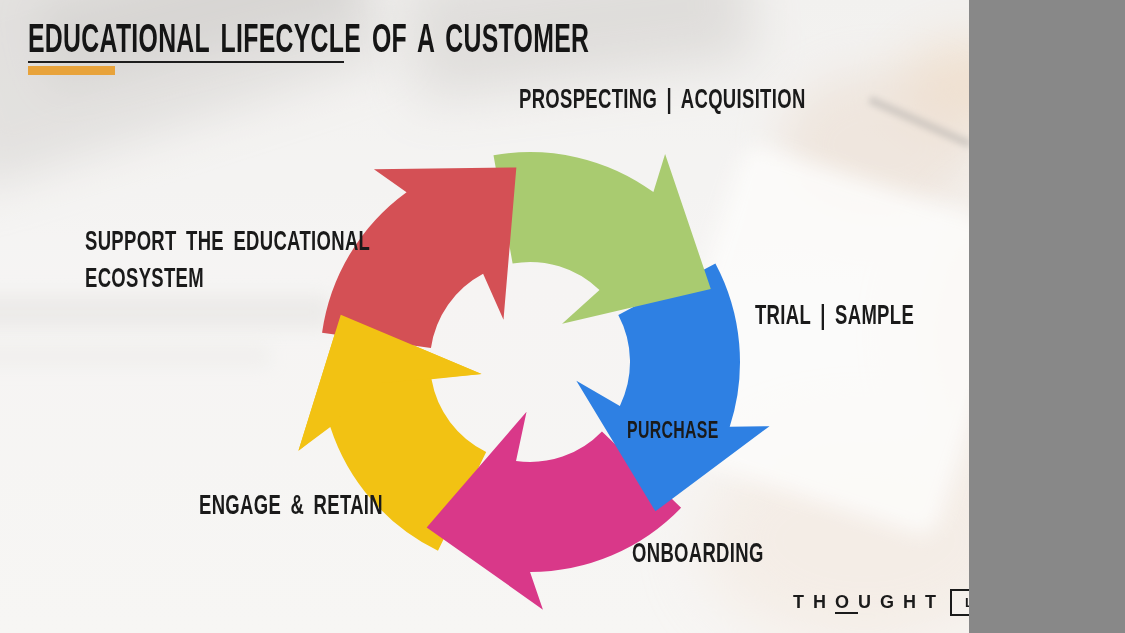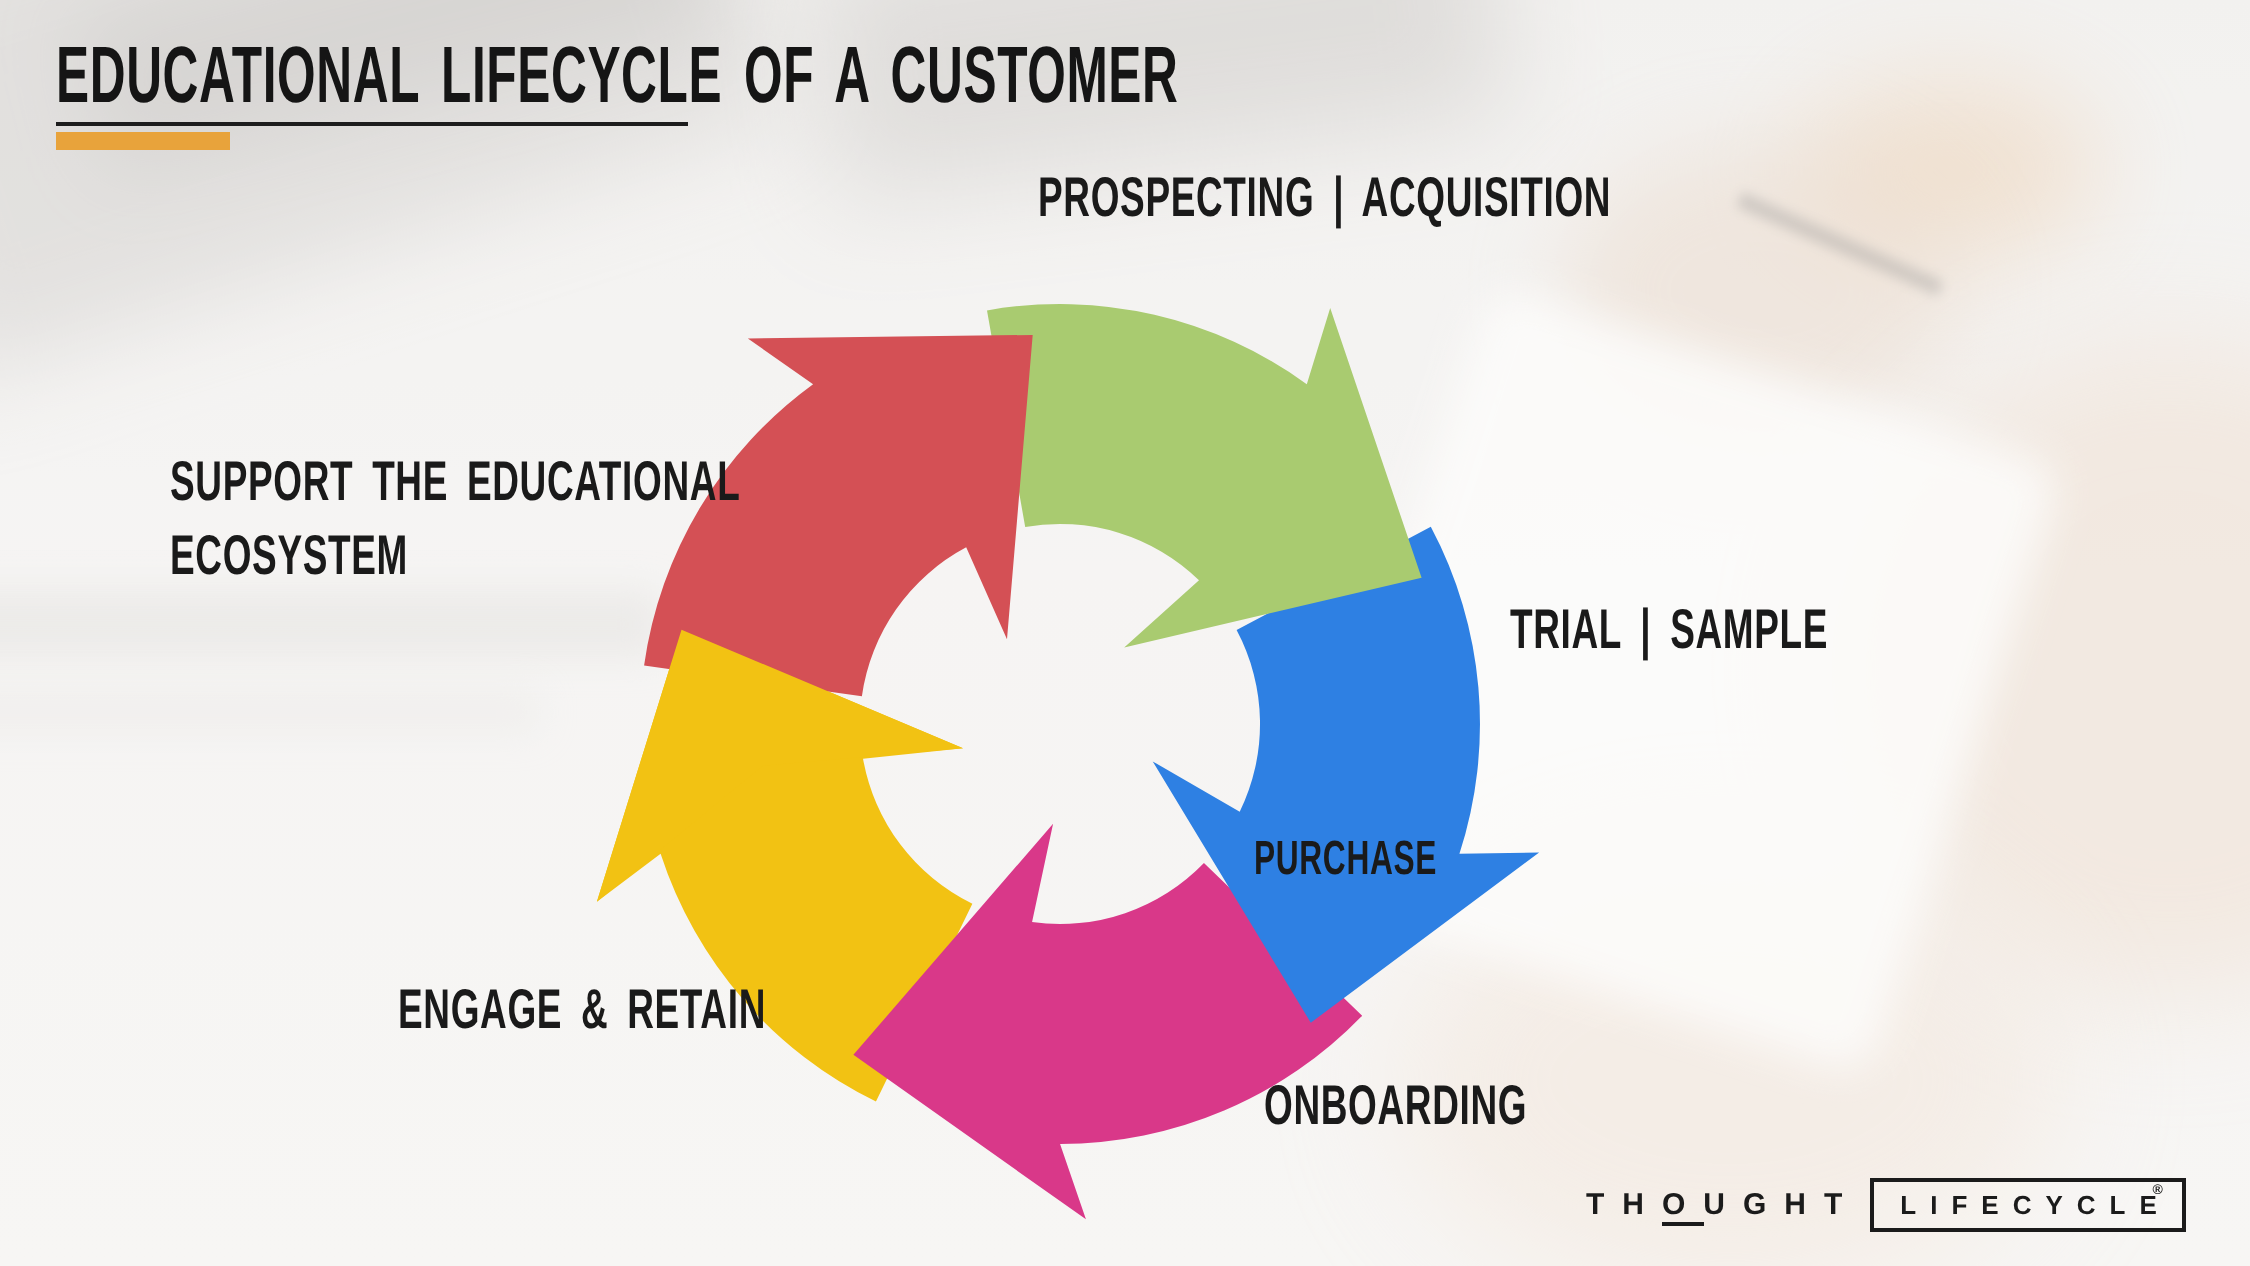--- a/index.html
+++ b/index.html
@@ -1,17 +1,17 @@
 <!DOCTYPE html>
 <html><head>
 <meta charset="utf-8">
 <style>
   html,body{margin:0;padding:0;background:#888;}
   .slide{
-    position:relative;width:1125px;height:633px;overflow:hidden;
+    position:relative;width:969px;height:633px;overflow:hidden;
     background:linear-gradient(180deg,#e9e7e4 0%,#efedeb 45%,#f1efec 100%);
     font-family:"Liberation Sans",sans-serif;
     text-decoration:underline;
   }
   
   .bg{position:absolute;pointer-events:none;}
   .bg-tl-dark{left:-70px;top:-80px;width:440px;height:210px;background:#b2aeaa;transform:rotate(-18deg);filter:blur(24px);opacity:.5;}
   .bg-tl-dark2{left:40px;top:-30px;width:320px;height:80px;background:#8e8a86;transform:rotate(-14deg);filter:blur(20px);opacity:.28;}
   .bg-top-mid{left:410px;top:-40px;width:340px;height:120px;background:#a29d98;transform:rotate(-7deg);filter:blur(26px);opacity:.45;}
   .bg-amber{left:900px;top:40px;width:150px;height:90px;background:#e0a96f;border-radius:50%;filter:blur(26px);opacity:.45;}
@@ -35,21 +35,21 @@
   .title-accent{position:absolute;left:28px;top:66px;width:87px;height:9px;z-index:3;}
   .lbl{font-size:28px;}
   .lbl-prospecting{left:519px;top:84px;}
   .lbl-trial{left:755px;top:300px;}
   .lbl-purchase{left:627px;top:417px;font-size:24px;}
   .lbl-onboarding{left:632px;top:538px;}
   .lbl-engage{left:199px;top:490px;}
   .lbl-support{left:85px;top:223px;line-height:1.32;}
   
   .logo{position:absolute;left:793px;top:589px;z-index:3;display:flex;align-items:center;color:#1b1b1b;}
-  .logo-word1{font-size:15px;font-weight:700;letter-spacing:9px;white-space:nowrap;}
+  .logo-word1{font-size:18px;font-weight:700;letter-spacing:9px;white-space:nowrap;}
   .logo-o-underline{border-bottom:2px solid #1b1b1b;padding-bottom:0px;}
   .logo-box{position:relative;margin-left:5px;border:2px solid #1b1b1b;padding:4px 6px 4px 13px;font-size:13px;font-weight:700;letter-spacing:7px;white-space:nowrap;background:rgba(255,255,255,.15);}
   .logo-reg{position:absolute;top:1px;right:3px;font-size:7px;font-weight:700;line-height:1;}
 </style>
 </head>
 <body>
 
 <div class="slide">
 
   <div class="bg bg-tl-dark"></div>

